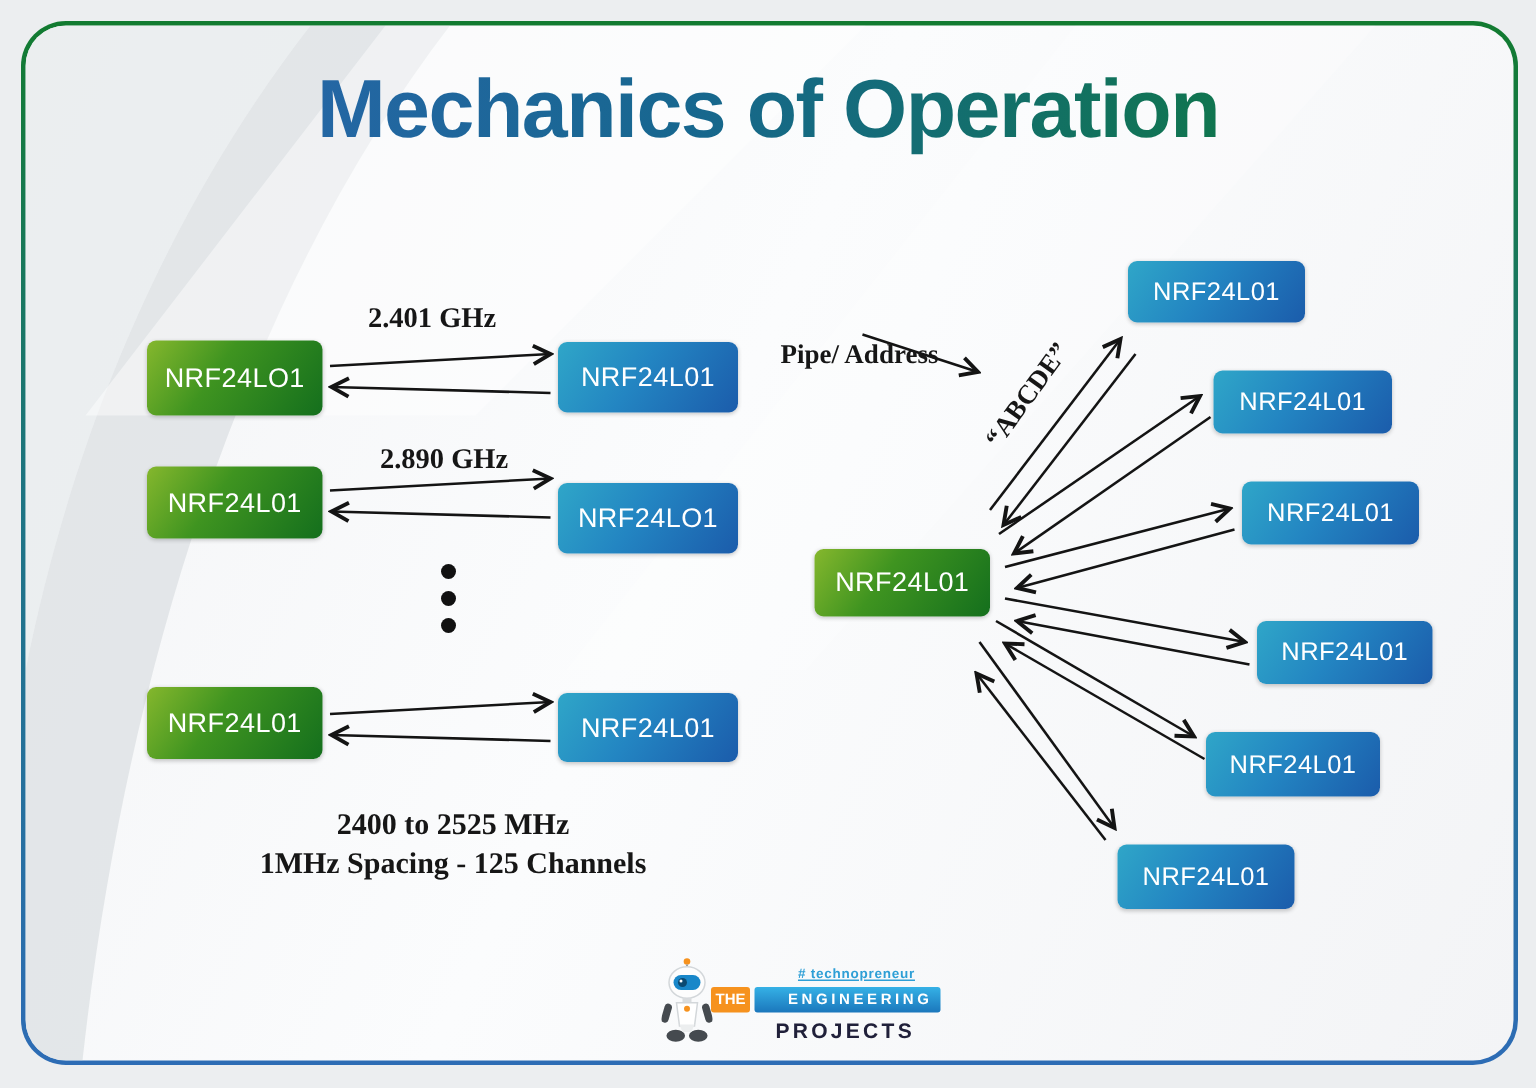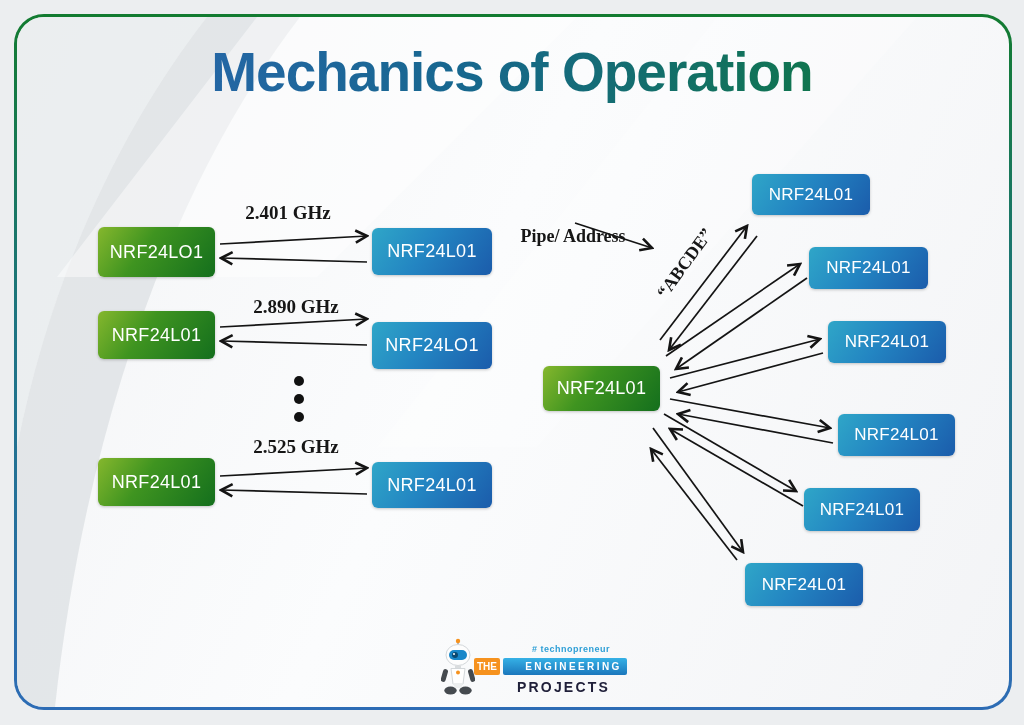--- a/index.html
+++ b/index.html
@@ -46,21 +46,21 @@
   .caption{width:300px;font-size:20px;line-height:26px;}
   .note{width:160px;font-size:18px;line-height:24px;}
   .abcde{
     width:120px;font-size:18px;transform:rotate(-54deg);transform-origin:center;
   }
   .dot{position:absolute;width:10px;height:10px;border-radius:50%;background:#111;}
   .arrows{position:absolute;left:0;top:0;pointer-events:none;}
   
   .tagline{
     position:absolute;left:470px;top:644px;width:140px;text-align:right;
-    font-size:9px;font-weight:700;color:#2e9fd6;letter-spacing:.5px;
+    font-size:9px;font-weight:700;color:#2e9fd6;letter-spacing:.5px;text-decoration:underline;
   }
   .badge{
     position:absolute;display:flex;align-items:center;justify-content:center;
     color:#fff;font-weight:700;font-size:10px;border-radius:2px;text-align:center;
   }
   .the-badge{left:474px;top:658px;width:26px;height:17px;background:#f6921e;}
   .eng-badge{
     left:503px;top:658px;width:107px;height:17px;letter-spacing:2.4px;
     background:linear-gradient(180deg,#35b1e6,#1b77bc);padding-left:17px;
   }
@@ -122,37 +122,40 @@
       <line x1="664" y1="414" x2="796" y2="491" marker-end="url(#ah)"></line>
       <line x1="803" y1="506" x2="670" y2="429" marker-end="url(#ah)"></line>
 
       <line x1="653" y1="428" x2="743" y2="552" marker-end="url(#ah)"></line>
       <line x1="737" y1="560" x2="651" y2="449" marker-end="url(#ah)"></line>
     </g>
   </svg>
 
   <div class="serif freq" style="left:208px;top:202px;">2.401 GHz</div>
   <div class="serif freq" style="left:216px;top:296px;">2.890 GHz</div>
-  <div class="serif freq" style="left:216px;top:436px;">2.525 GHz</div>
 
   <div class="nbox green" style="left:98px;top:227px;width:117px;height:50px;">NRF24LO1</div>
   <div class="nbox blue" style="left:372px;top:228px;width:120px;height:47px;">NRF24L01</div>
 
   <div class="nbox green" style="left:98px;top:311px;width:117px;height:48px;">NRF24L01</div>
   <div class="nbox blue" style="left:372px;top:322px;width:120px;height:47px;">NRF24LO1</div>
 
   <div class="nbox green" style="left:98px;top:458px;width:117px;height:48px;">NRF24L01</div>
   <div class="nbox blue" style="left:372px;top:462px;width:120px;height:46px;">NRF24L01</div>
 
   <div>
     <div class="dot" style="left:294px;top:376px;"></div>
     <div class="dot" style="left:294px;top:394px;"></div>
     <div class="dot" style="left:294px;top:412px;"></div>
   </div>
 
+  <div class="serif caption" style="left:152px;top:537px;">
+    <div>2400 to 2525 MHz</div>
+    <div>1MHz Spacing - 125 Channels</div>
+  </div>
 
   <div class="serif note" style="left:493px;top:176px;margin-top:48px;">
     <div>Pipe/ Address</div>
   </div>
   <div class="serif abcde" style="left:625px;top:253px;">“ABCDE”</div>
 
   <div class="nbox green" style="left:543px;top:366px;width:117px;height:45px;">NRF24L01</div>
 
   <div class="nbox blue small" style="left:752px;top:174px;width:118px;height:41px;">NRF24L01</div>
   <div class="nbox blue small" style="left:809px;top:247px;width:119px;height:42px;">NRF24L01</div>

